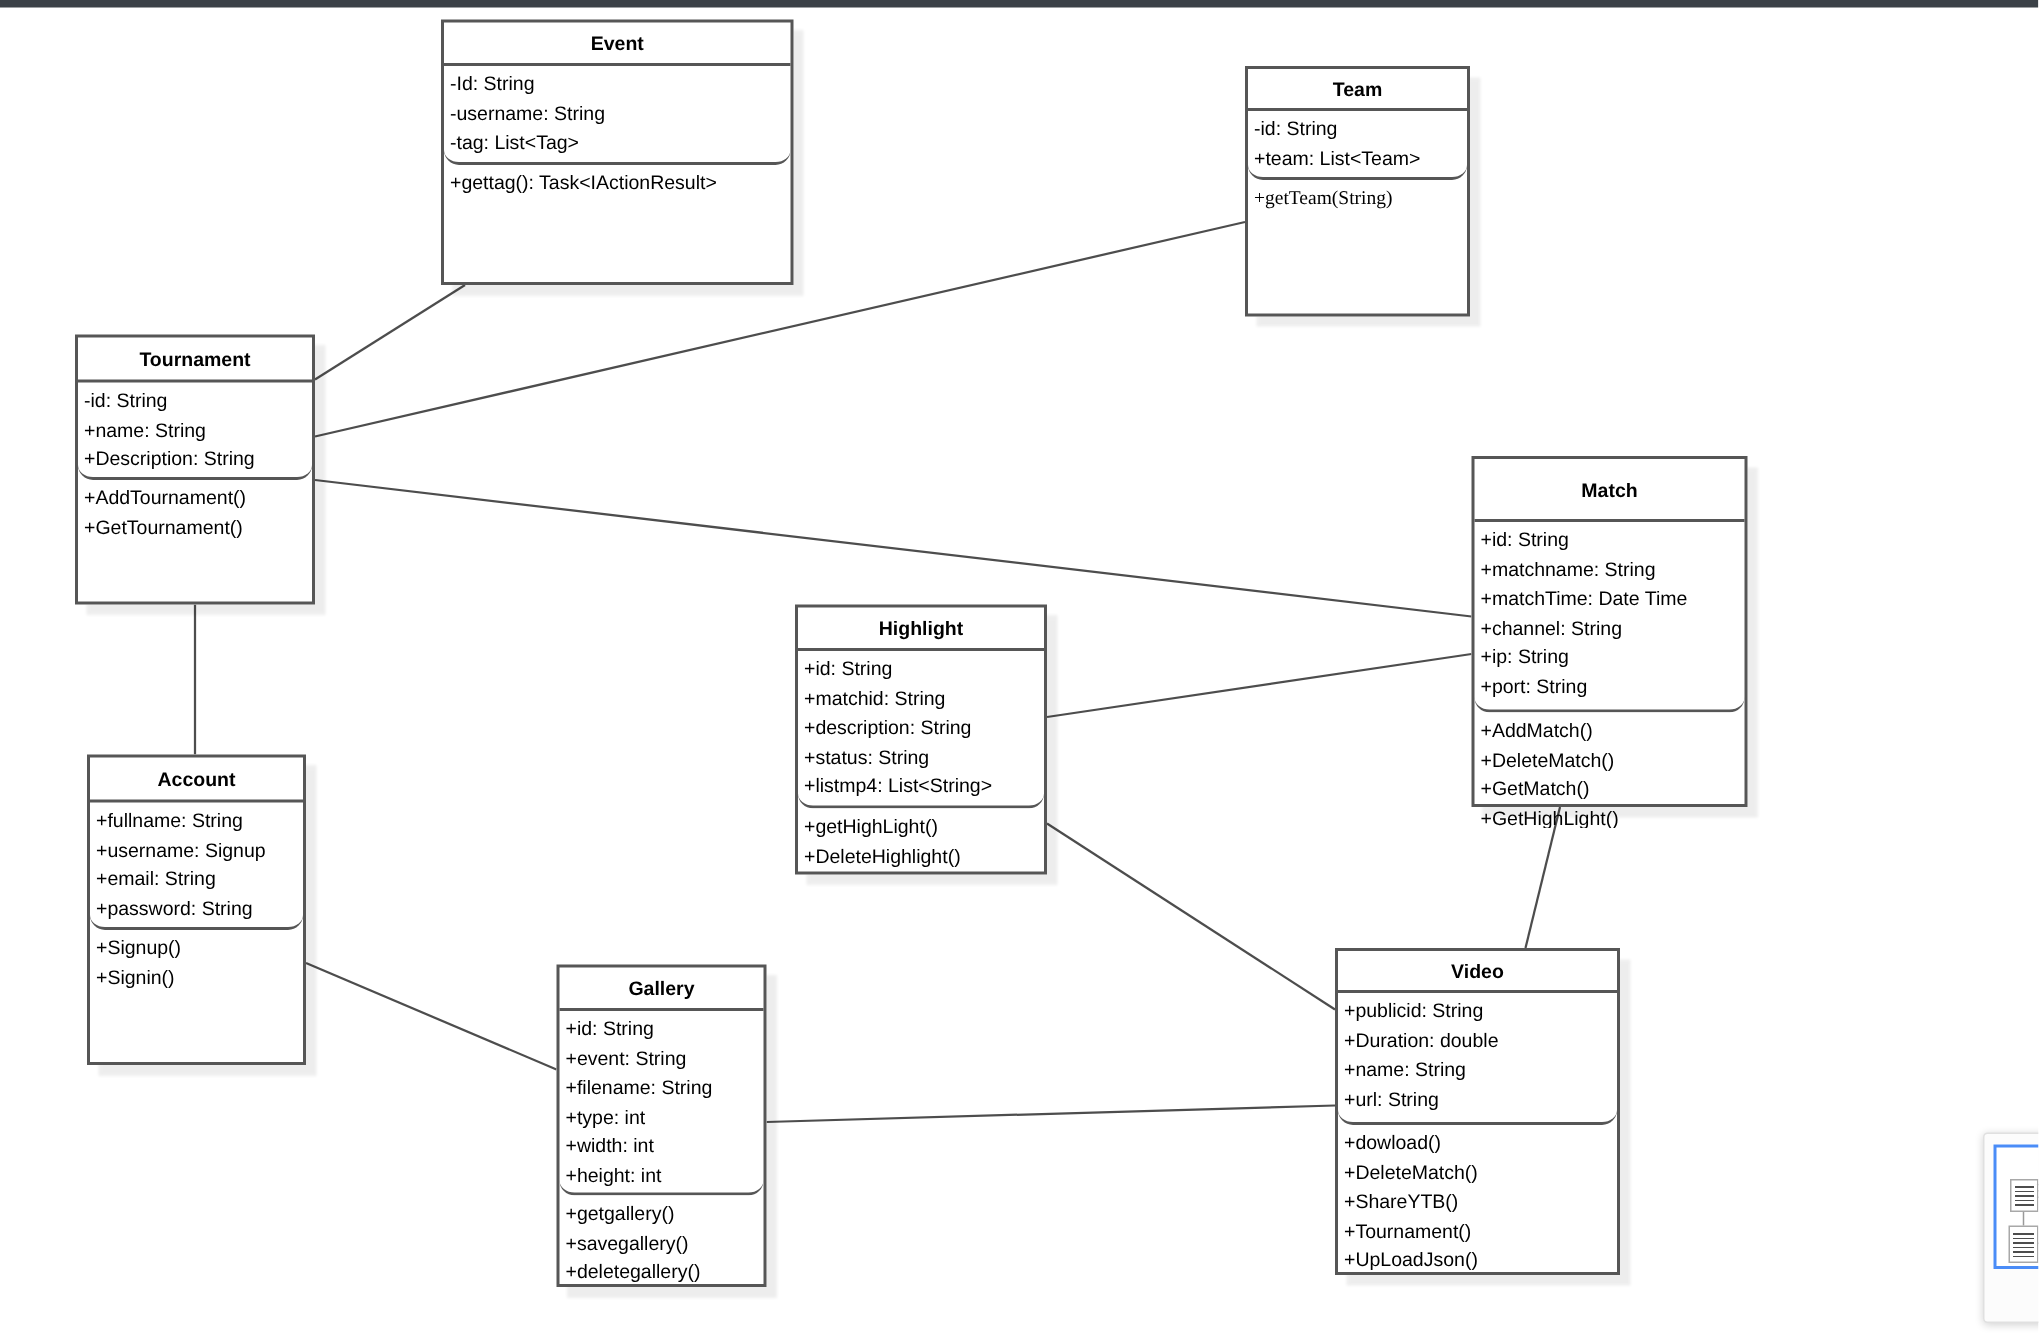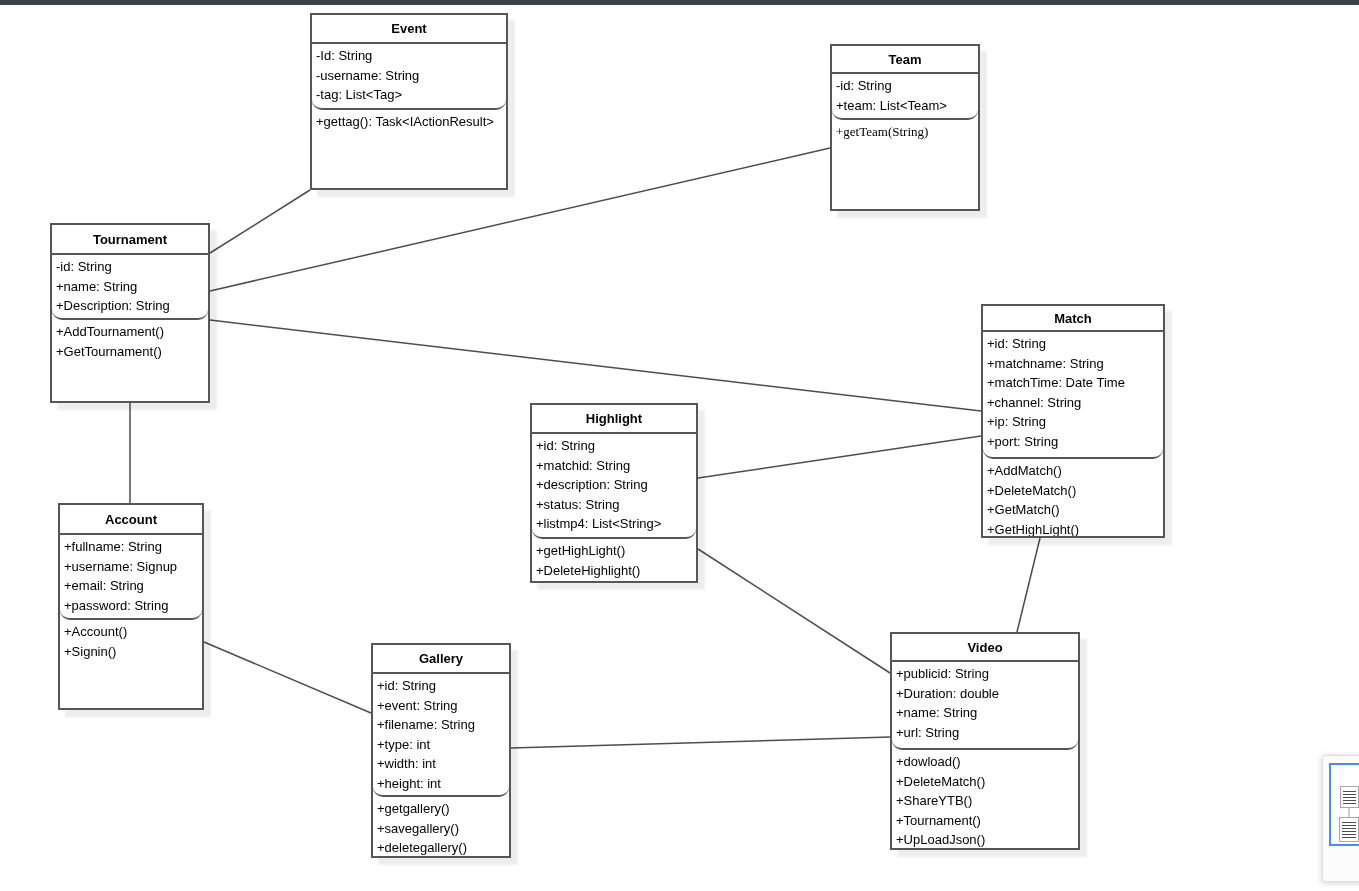--- a/index.html
+++ b/index.html
@@ -110,21 +110,21 @@
       <line x1="210" y1="291" x2="830" y2="148"></line>
       <line x1="210" y1="320" x2="981" y2="411"></line>
       <line x1="698" y1="478" x2="981" y2="436"></line>
       <line x1="698" y1="549" x2="890" y2="673"></line>
       <line x1="1040" y1="538" x2="1017" y2="632"></line>
       <line x1="130" y1="403" x2="130" y2="503"></line>
       <line x1="204" y1="642" x2="371" y2="713"></line>
       <line x1="511" y1="748" x2="890" y2="737"></line>
     </svg>
   <div id="class-layer">
-      <div class="uml-class" style="left: 310px; top: 13px; width: 198px; height: 177px;">
+      <div class="uml-class" style="left: 294px; top: 13px; width: 235px; height: 177px;">
         <div class="uml-title" style="height: 29px;">Event</div>
         <div class="uml-section uml-attrs" style="height: 66px;">
           <div class="uml-member">-Id: String</div>
           <div class="uml-member">-username: String</div>
           <div class="uml-member">-tag: List&lt;Tag&gt;</div>
         </div>
         <div class="uml-section uml-methods" style="height: 78px;">
           <div class="uml-member">+gettag(): Task&lt;IActionResult&gt;</div>
         </div>
       </div>
@@ -144,21 +144,21 @@
           <div class="uml-member">-id: String</div>
           <div class="uml-member">+name: String</div>
           <div class="uml-member">+Description: String</div>
         </div>
         <div class="uml-section uml-methods" style="height: 81px;">
           <div class="uml-member">+AddTournament()</div>
           <div class="uml-member">+GetTournament()</div>
         </div>
       </div>
       <div class="uml-class" style="left: 981px; top: 304px; width: 184px; height: 234px;">
-        <div class="uml-title" style="height: 26px;">Match</div>
+        <div class="uml-title" style="height: 42px;">Match</div>
         <div class="uml-section uml-attrs" style="height: 127px;">
           <div class="uml-member">+id: String</div>
           <div class="uml-member">+matchname: String</div>
           <div class="uml-member">+matchTime: Date Time</div>
           <div class="uml-member">+channel: String</div>
           <div class="uml-member">+ip: String</div>
           <div class="uml-member">+port: String</div>
         </div>
         <div class="uml-section uml-methods" style="height: 77px;">
           <div class="uml-member">+AddMatch()</div>
@@ -183,21 +183,21 @@
       </div>
       <div class="uml-class" style="left: 58px; top: 503px; width: 146px; height: 207px;">
         <div class="uml-title" style="height: 30px;">Account</div>
         <div class="uml-section uml-attrs" style="height: 85px;">
           <div class="uml-member">+fullname: String</div>
           <div class="uml-member">+username: Signup</div>
           <div class="uml-member">+email: String</div>
           <div class="uml-member">+password: String</div>
         </div>
         <div class="uml-section uml-methods" style="height: 88px;">
-          <div class="uml-member">+Account()</div>
+          <div class="uml-member">+Signup()</div>
           <div class="uml-member">+Signin()</div>
         </div>
       </div>
       <div class="uml-class" style="left: 371px; top: 643px; width: 140px; height: 215px;">
         <div class="uml-title" style="height: 29px;">Gallery</div>
         <div class="uml-section uml-attrs" style="height: 123px;">
           <div class="uml-member">+id: String</div>
           <div class="uml-member">+event: String</div>
           <div class="uml-member">+filename: String</div>
           <div class="uml-member">+type: int</div>

